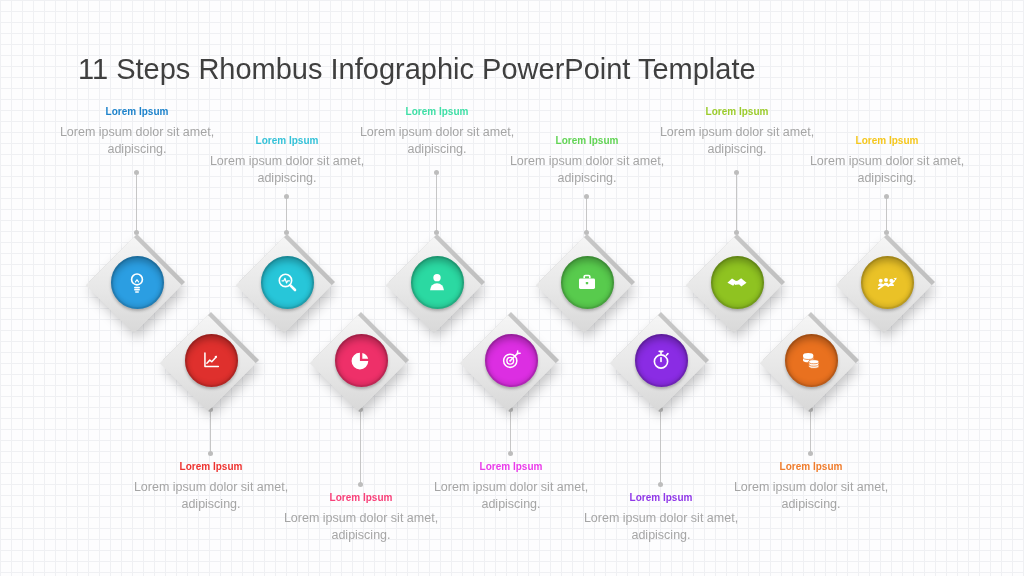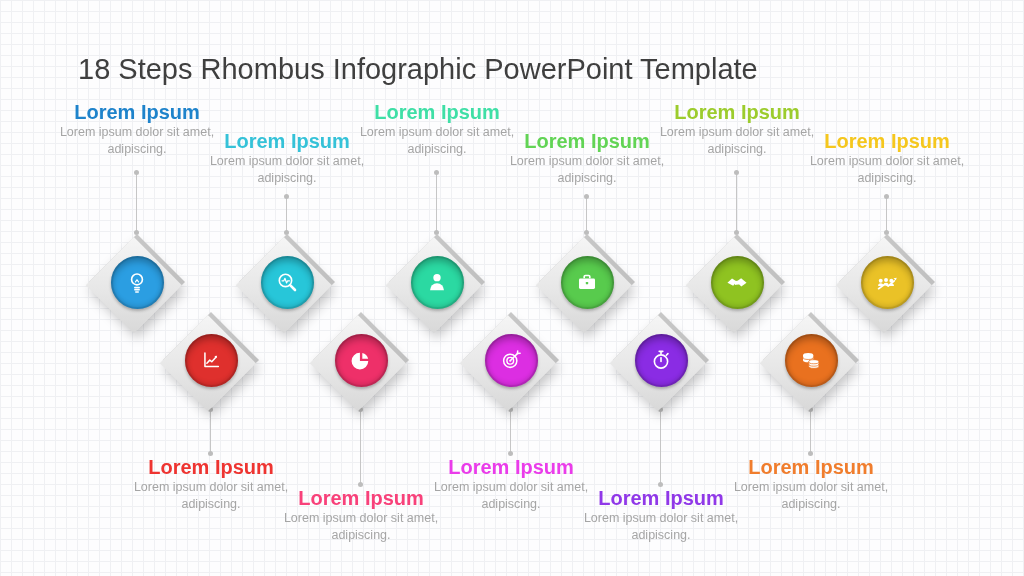--- a/index.html
+++ b/index.html
@@ -14,21 +14,21 @@
   .slide-title{
     position:absolute; left:78px; top:34px; width:900px;
     font-size:29px; font-weight:400; color:#3f3f3f; letter-spacing:0px;
   }
   .item{ position:absolute; inset:0; pointer-events:none; }
   .textblock{
     position:absolute; left:calc(var(--cx) - 78px); top:var(--ttop);
     width:156px; text-align:center;
   }
   .item-title{
-    font-size:20px; font-weight:700; color:var(--text-accent); line-height:18px; margin-bottom:3px;
+    font-size:10px; font-weight:700; color:var(--text-accent); line-height:18px; margin-bottom:3px;
   }
   .item-body{ font-size:12.5px; color:#a5a5a5; line-height:17px;text-align:center; }
   .connector{
     position:absolute; left:calc(var(--cx) - 1px); top:var(--ltop);
     width:1px; height:var(--lh); background:#c6c6c6;
   }
   .connector::before, .connector::after{
     content:""; position:absolute; left:-2px; width:5px; height:5px;
     border-radius:50%; background:#bdbdbd;
   }
@@ -59,21 +59,21 @@
   }
   .circle svg{ display:block; }
   .accent-fill{ fill:var(--accent); }
   .accent-stroke{ stroke:var(--accent); }
 </style>
 </head>
 <body>
 
 <div class="stage">
 
-  <h1 class="slide-title">18 Steps Rhombus Infographic PowerPoint Template</h1>
+  <h1 class="slide-title">11 Steps Rhombus Infographic PowerPoint Template</h1>
 
   <div class="item top" style="--cx: 137px; --ttop: 103px; --ltop: 172px; --lh: 61px; --accent: #2b9ee2; --text-accent: #1e83cb;">
     <div class="textblock">
       <div class="item-title">Lorem Ipsum</div>
       <div class="item-body">Lorem ipsum dolor sit amet, adipiscing.</div>
     </div>
     <div class="connector"></div>
     <div class="dwrap">
       <div class="diamond"></div>
       <div class="circle">

